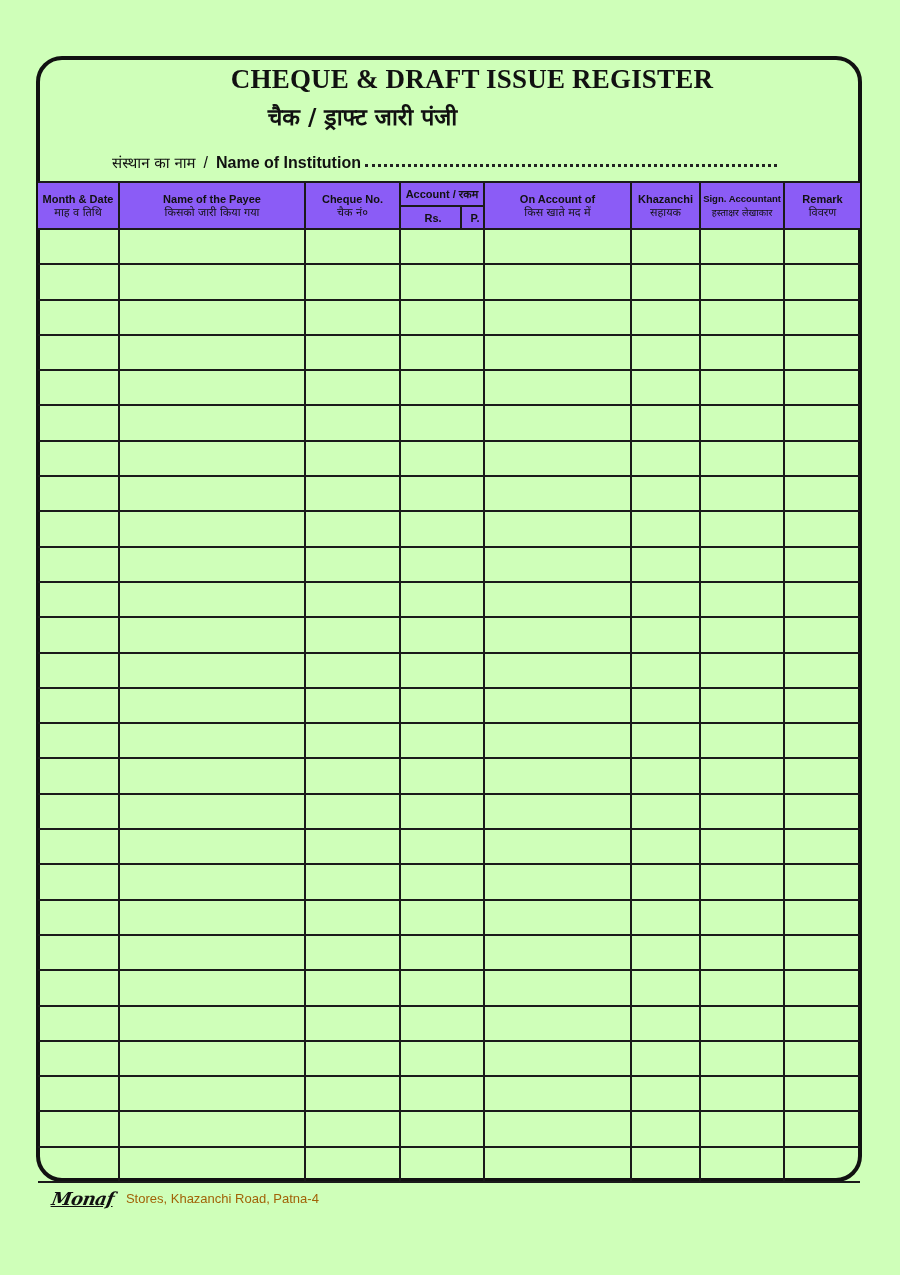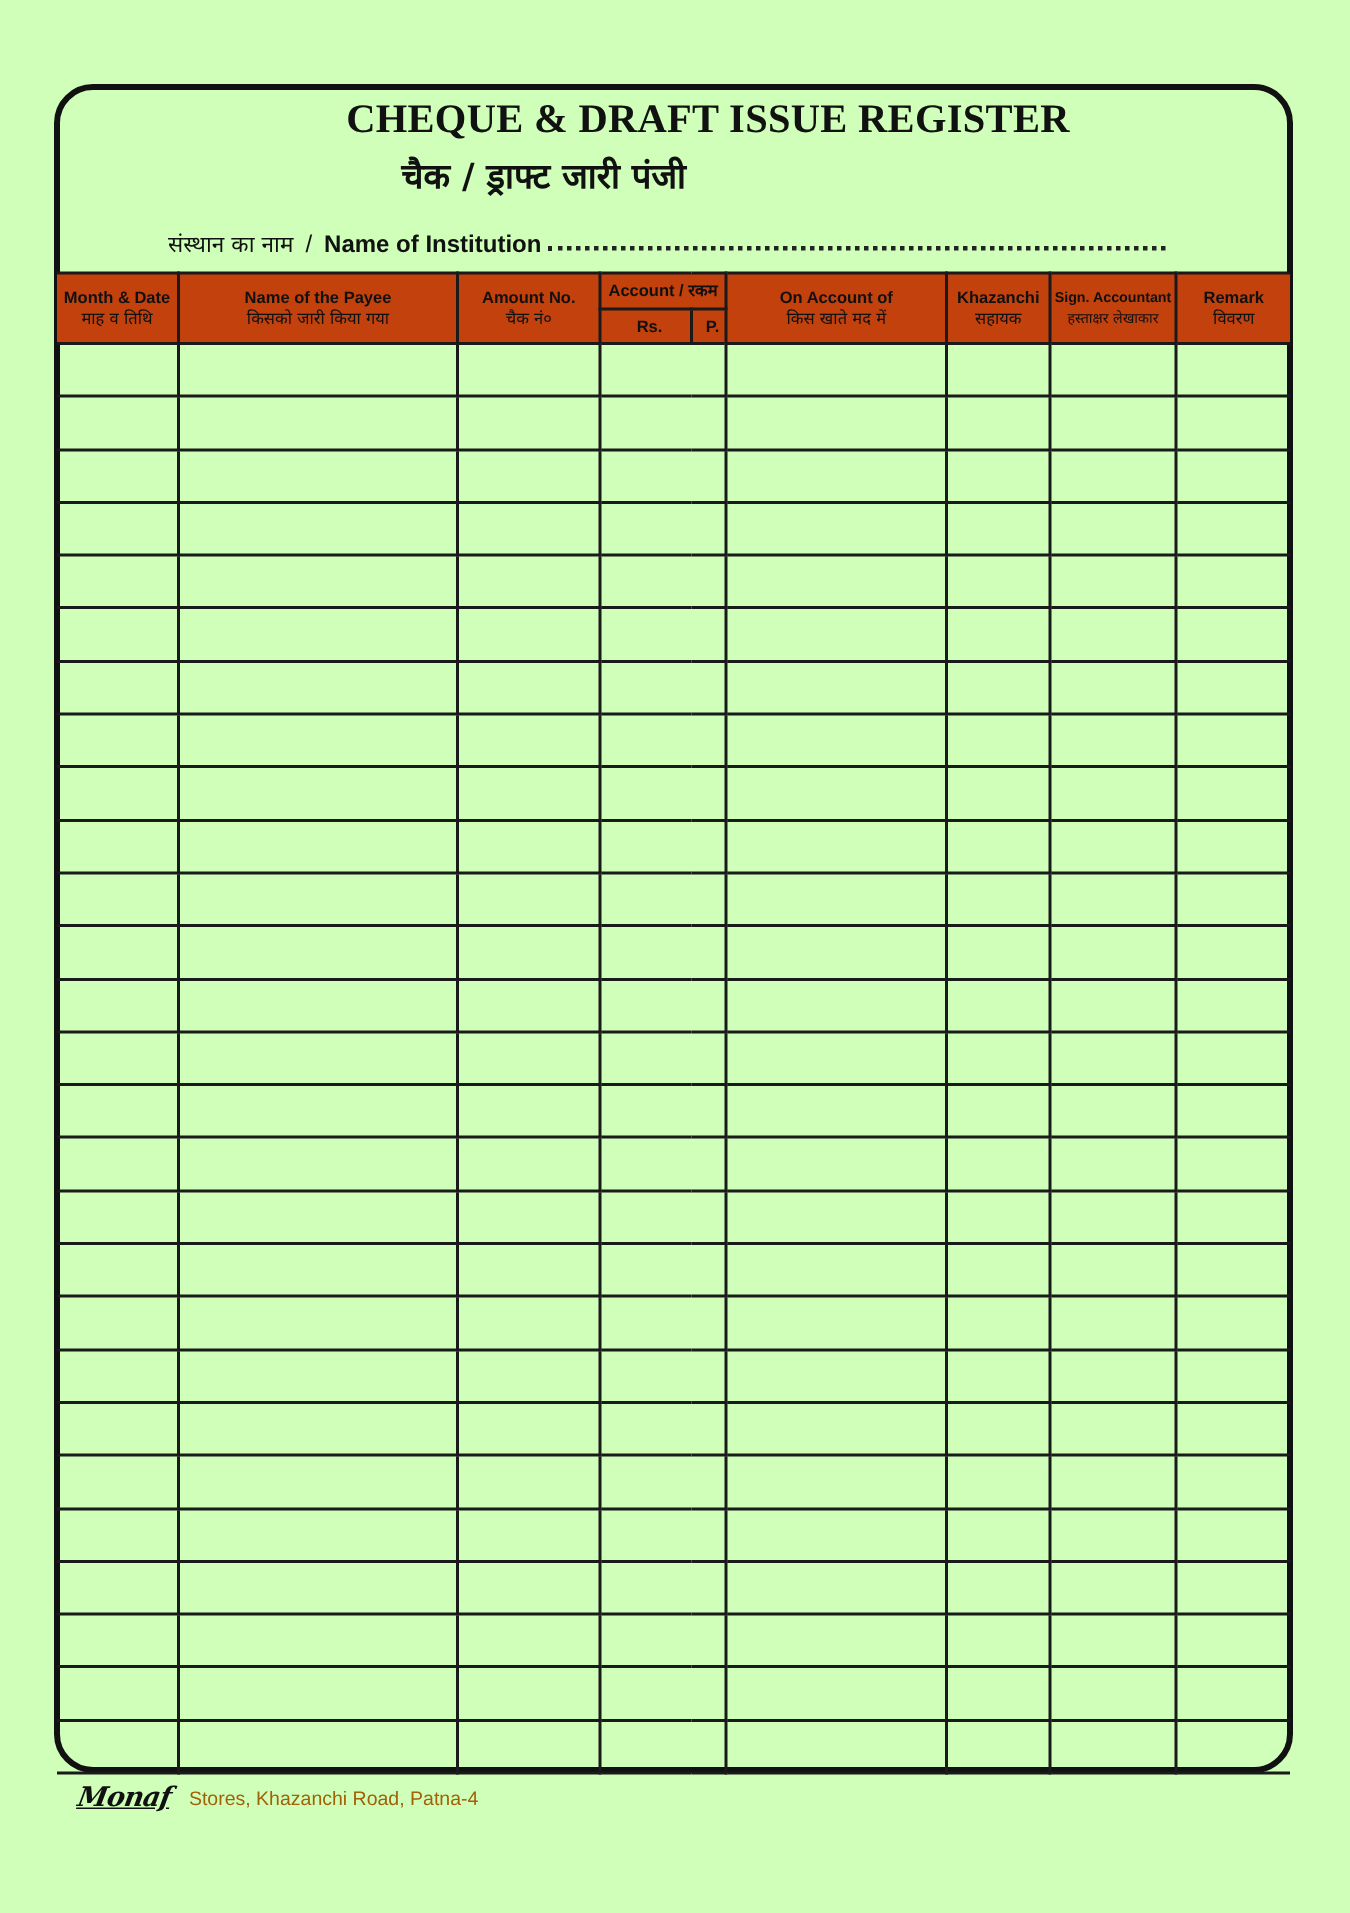--- a/index.html
+++ b/index.html
@@ -32,21 +32,21 @@
   .inst .dots {
     display:inline-block; width:412px; border-bottom:3px dotted #222; margin-left:4px;
     height:1px; position:relative; top:-1px;
   }
   table.reg {
     position:absolute; left:38px; top:181px; width:822px;
     border-collapse:collapse; table-layout:fixed;
   }
   table.reg th, table.reg td { border:2px solid #1a1a1a; padding:0; }
   table.reg th {
-    background:#c2410c; font-size:11px; font-weight:bold; text-align:center;
+    background:#8b5cf6; font-size:11px; font-weight:bold; text-align:center;
     vertical-align:middle; line-height:14px;margin-left:16px;
   }
   table.reg th .hi {
     display:block; font-family:"DejaVu Sans", sans-serif; font-weight:normal; font-size:11px;text-align:center;
   }
   th.small { font-size:9.5px !important; }
   th.small .hi { font-size:9.5px !important; }
   th.amt-top { height:22px; font-size:11px; }
   th.amt-sub { height:21px; text-align:center; padding-left:5px !important; }
   th.amt-p { text-align:center; }
@@ -93,21 +93,21 @@
   </colgroup>
   <thead>
     <tr>
       <th rowspan="2">
         <span>Month &amp; Date</span><span class="hi">माह व तिथि</span>
       </th>
       <th rowspan="2">
         <span>Name of the Payee</span><span class="hi">किसको जारी किया गया</span>
       </th>
       <th rowspan="2">
-        <span>Amount No.</span><span class="hi">चैक नं०</span>
+        <span>Cheque No.</span><span class="hi">चैक नं०</span>
       </th>
       <th colspan="2" class="amt-top">Account / रकम</th>
       <th rowspan="2">
         <span>On Account of</span><span class="hi">किस खाते मद में</span>
       </th>
       <th rowspan="2">
         <span>Khazanchi</span><span class="hi">सहायक</span>
       </th>
       <th rowspan="2" class="small">
         <span>Sign. Accountant</span><span class="hi">हस्ताक्षर लेखाकार</span>

